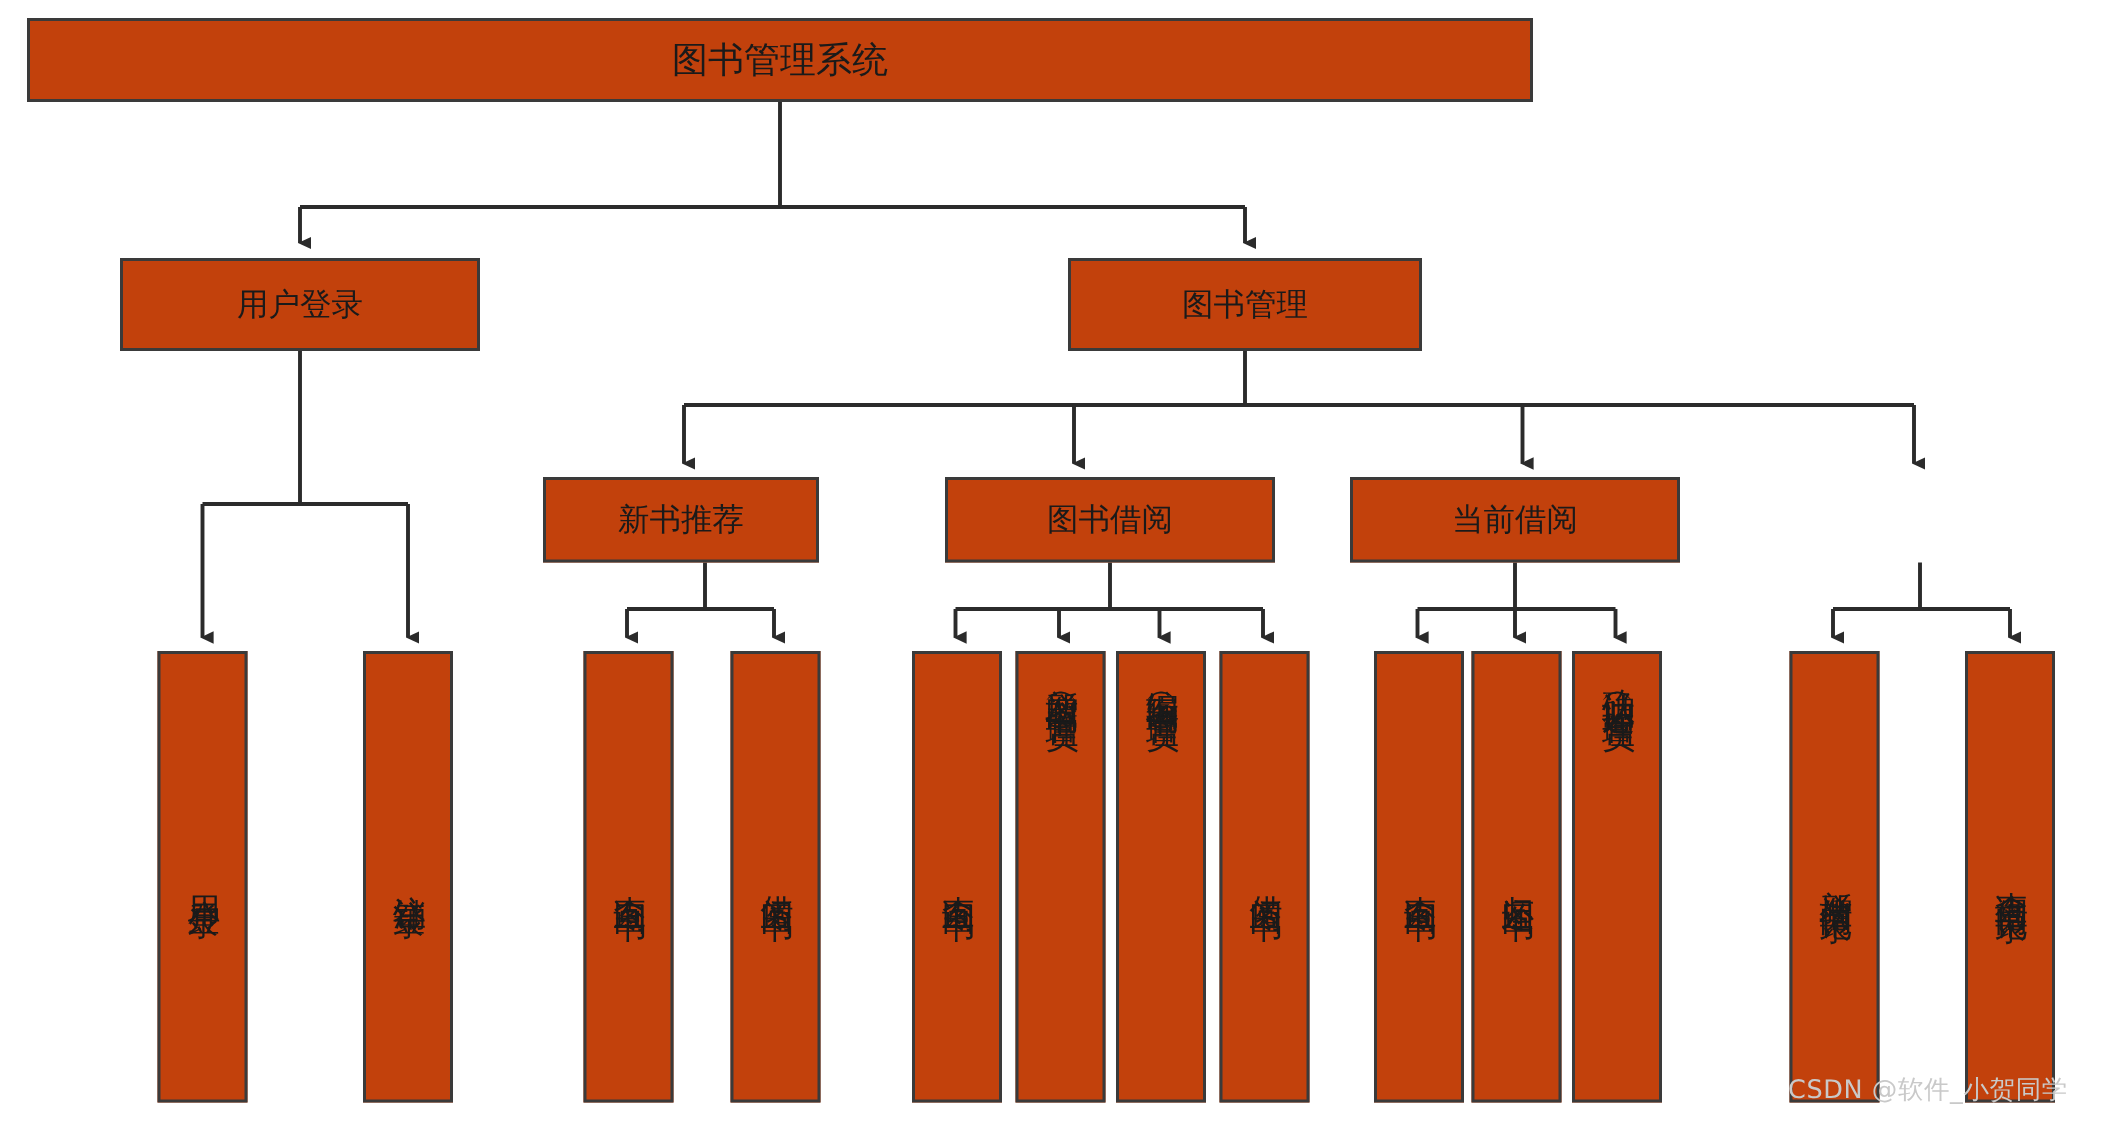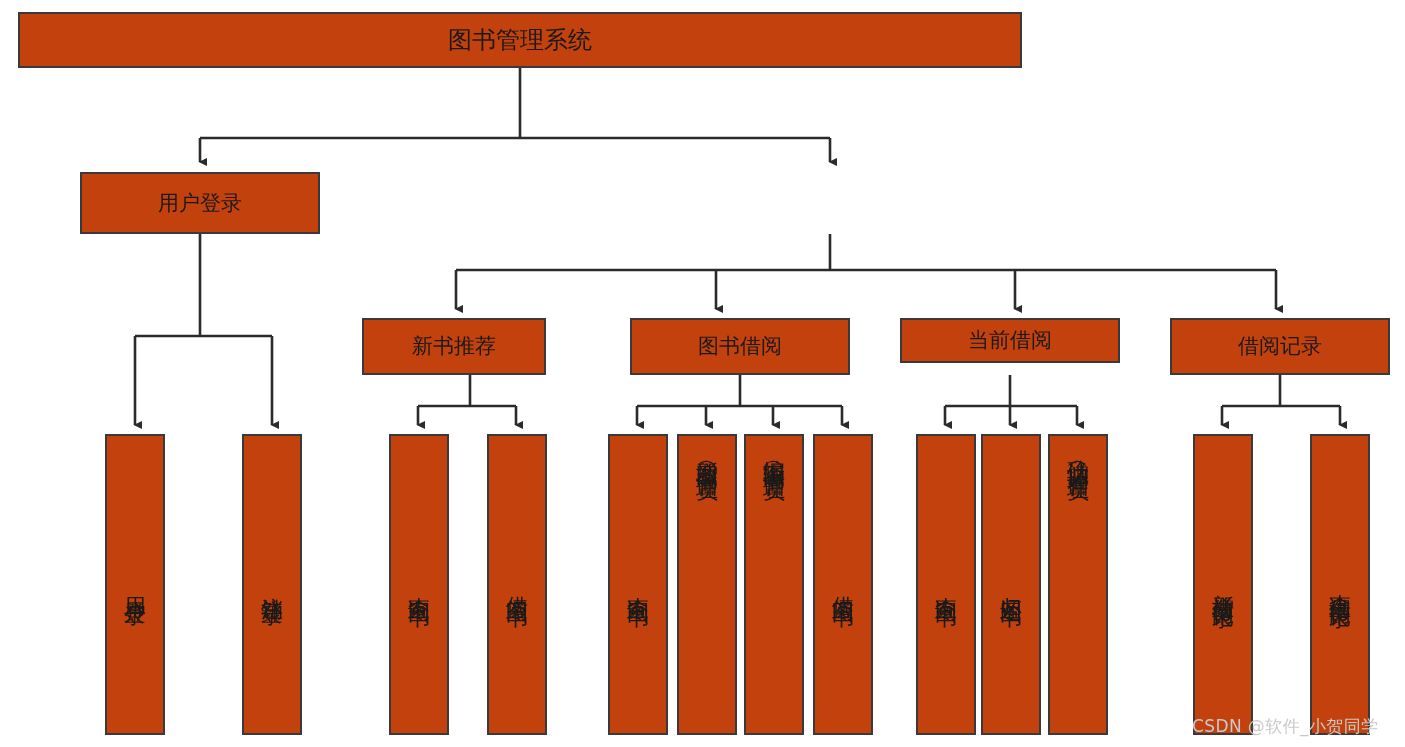--- a/index.html
+++ b/index.html
@@ -129,36 +129,36 @@
   </svg>
 
   <div class="node root" style="left:18px; top:12px; width:1004px; height:56px;">
     <span class="node-label">图书管理系统</span>
   </div>
 
   <div class="node level2" style="left:80px; top:172px; width:240px; height:62px;">
     <span class="node-label">用户登录</span>
   </div>
 
+  <div class="node level2" style="left:712px; top:172px; width:236px; height:62px;">
+    <span class="node-label">图书管理</span>
+  </div>
 
   <div class="node level3" style="left:362px; top:318px; width:184px; height:57px;">
     <span class="node-label">新书推荐</span>
   </div>
 
   <div class="node level3" style="left:630px; top:318px; width:220px; height:57px;align-items:center;">
     <span class="node-label">图书借阅</span>
   </div>
 
-  <div class="node level3" style="left:900px; top:318px; width:220px; height:45px;text-align:right;">
+  <div class="node level3" style="left:900px; top:318px; width:220px; height:57px;text-align:right;">
     <span class="node-label">当前借阅</span>
   </div>
 
-  <div class="node level3" style="left:1170px; top:318px; width:220px; height:57px;">
-    <span class="node-label">借阅记录</span>
-  </div>
 
   <div class="node leaf centered" style="left:105px; top:434px; width:60px; height:301px;">
     <span class="node-label">用户登录</span>
   </div>
 
   <div class="node leaf centered" style="left:242px; top:434px; width:60px; height:301px;">
     <span class="node-label">注销登录</span>
   </div>
 
   <div class="node leaf centered" style="left:389px; top:434px; width:60px; height:301px;">

